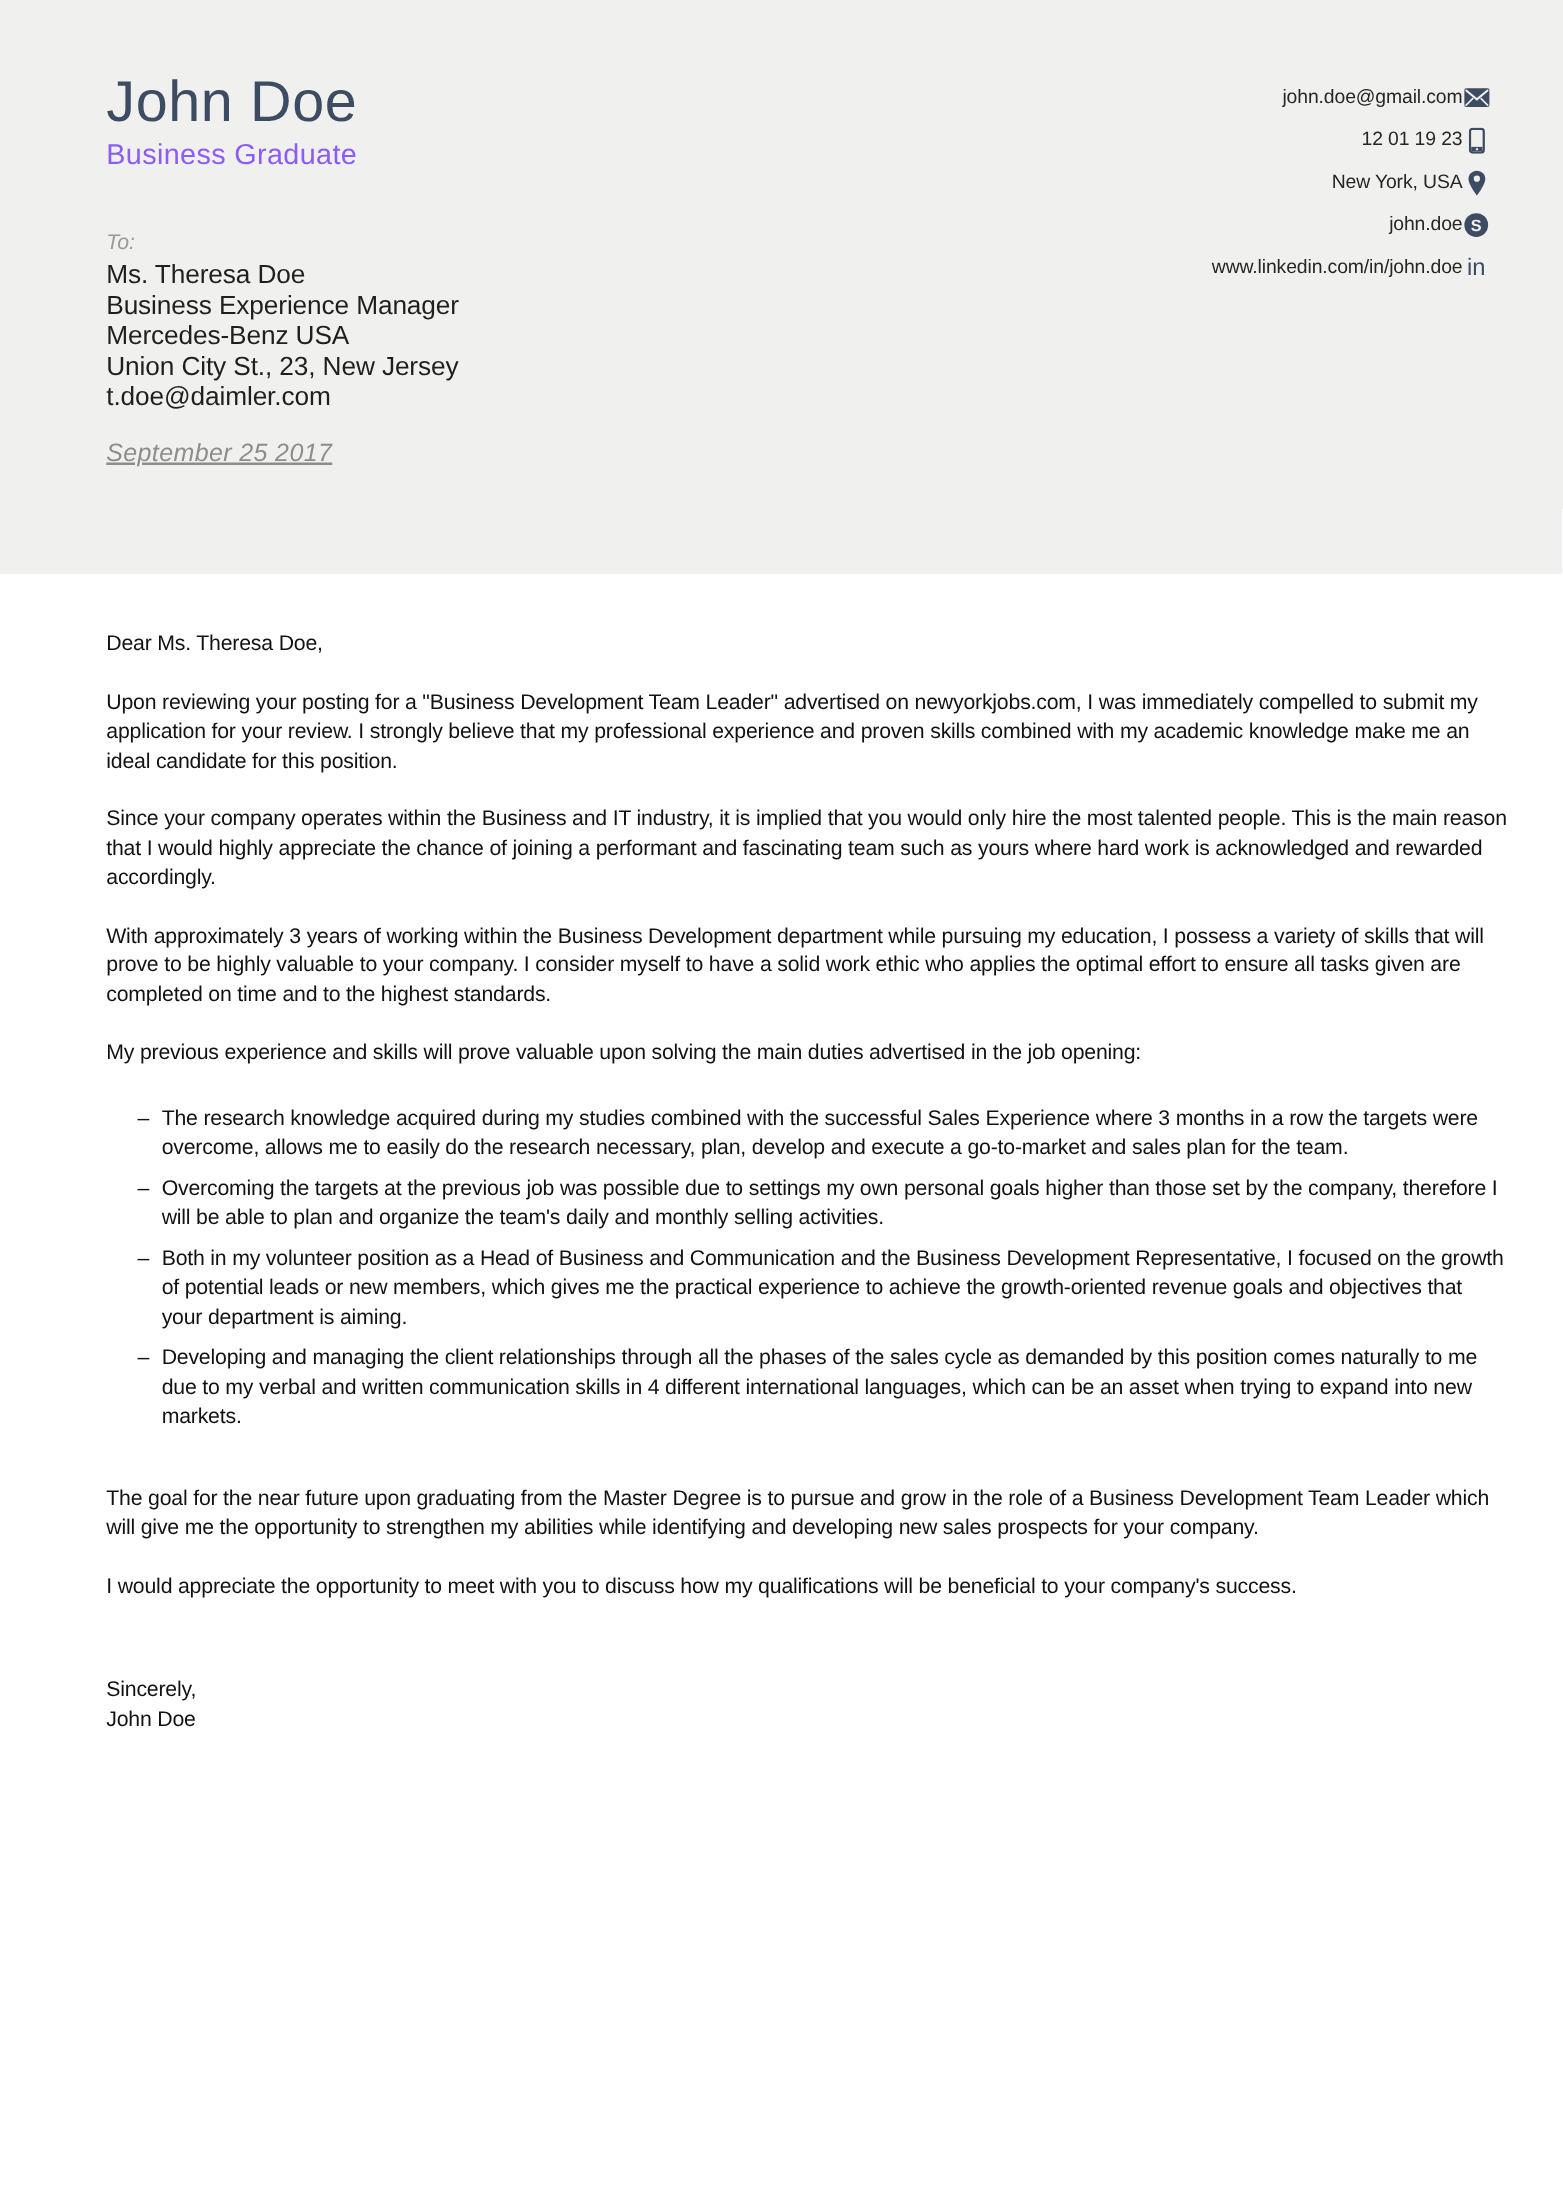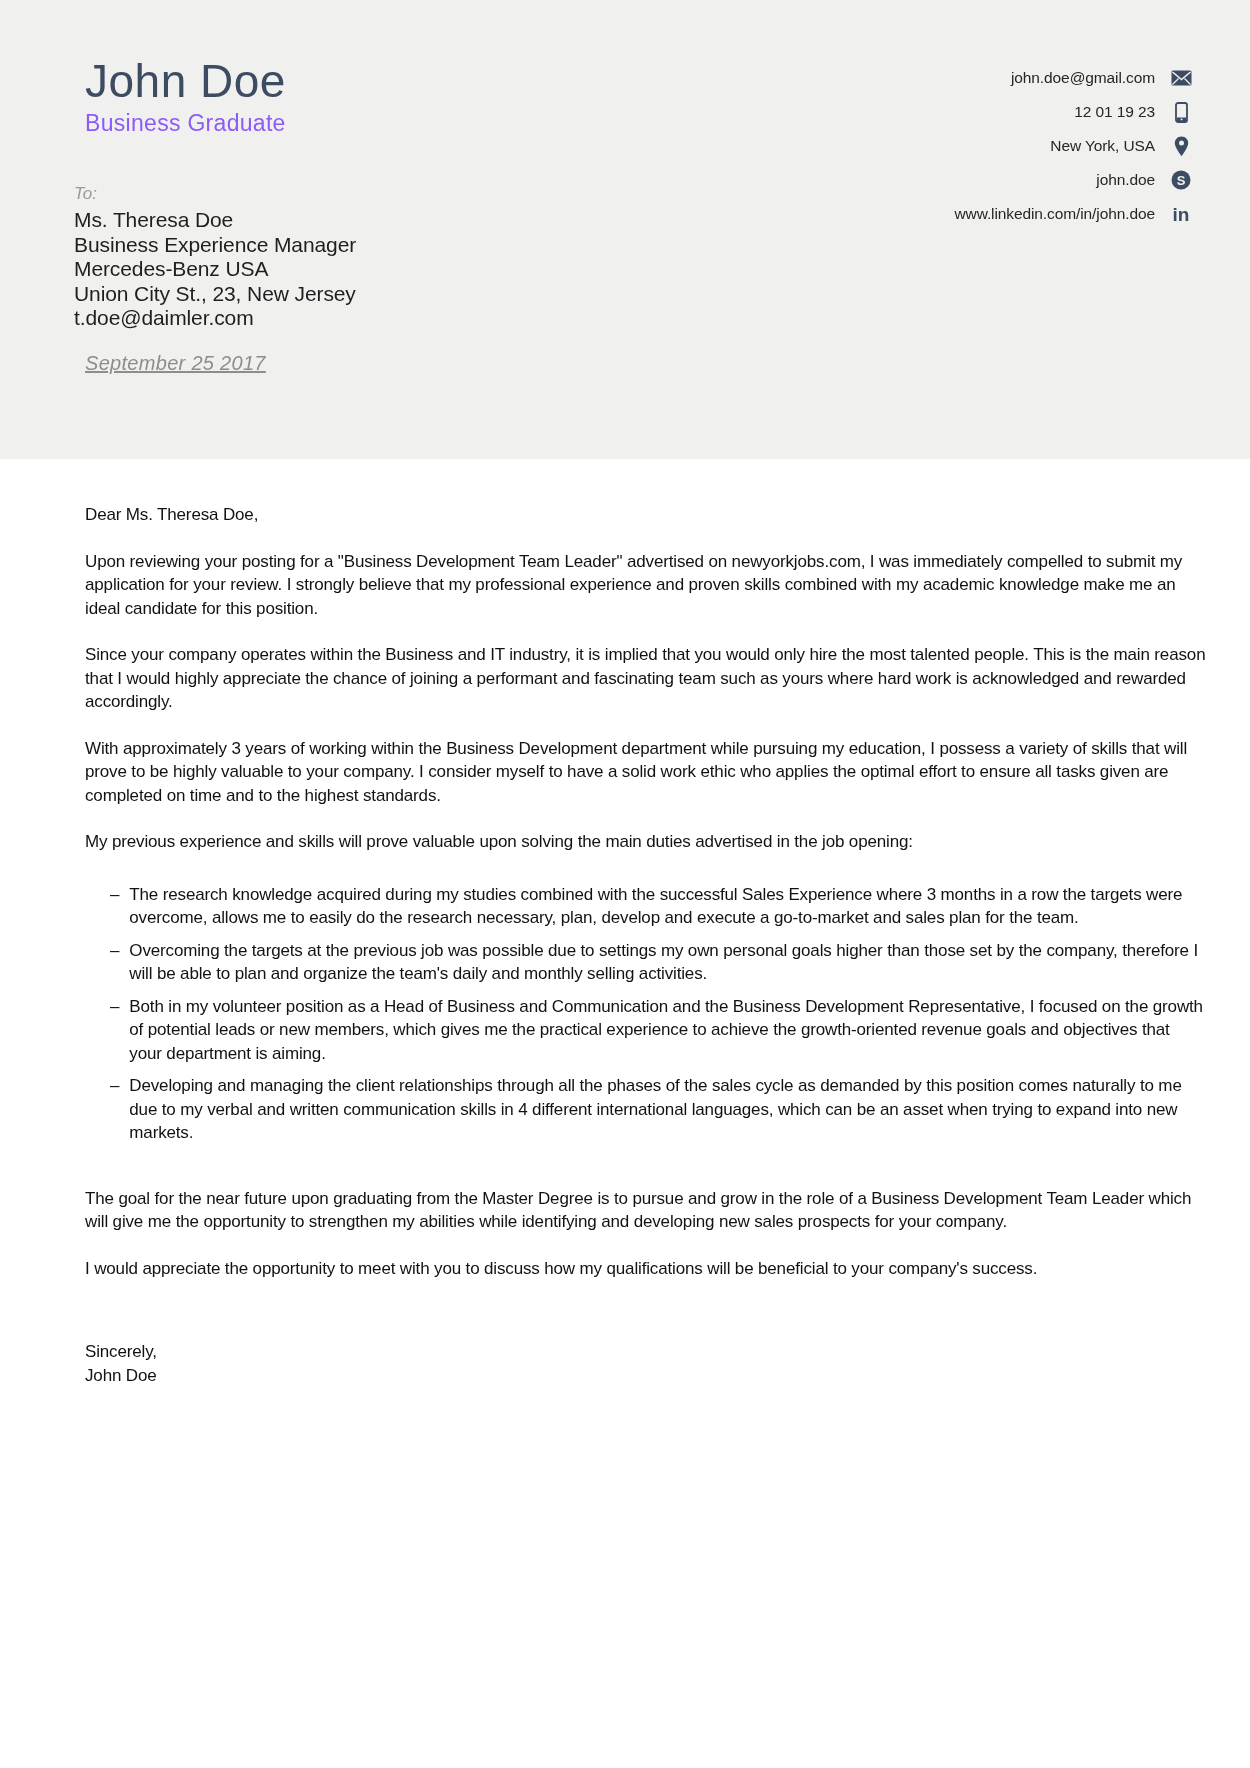--- a/index.html
+++ b/index.html
@@ -29,21 +29,21 @@
     letter-spacing: 0.5px;
     line-height: 1.1;
   }
   .person-role {
     font-size: 23px;
     color: #8b5cf6;
     margin-top: 3px;
     letter-spacing: 0.3px;
   }
 
-  .to-block { position: absolute; left: 74px; top: 184px; }
+  .to-block { position: absolute; left: 85px; top: 184px; }
   .to-label {
     font-style: italic;
     font-size: 17px;
     color: #9a9a9a;
     margin-bottom: 4px;
   }
   .recipient-line {
     font-size: 21px;
     line-height: 24.5px;
     color: #1f1f1f;
@@ -59,35 +59,34 @@
     color: #8d8d8d;
     letter-spacing: 0.3px;
     text-decoration: underline;
   }
 
   .contact-block { position: absolute; top: 68px; right: 58px; }
   .contact-row {
     display: flex;
     align-items: center;
     justify-content: flex-end;
-    gap: 15px;
     height: 20px;
     margin-bottom: 14px;
   }
   .contact-value {
     font-size: 15.5px;
     color: #262626;
     letter-spacing: -0.1px;
     white-space: nowrap;
   }
   .contact-icon { width: 22px; height: 20px; display: flex; align-items: center; justify-content: center; flex: 0 0 auto; }
   .contact-icon svg { display: block; }
   .linkedin-glyph {
     font-size: 19px;
-    font-weight: 700;
+    font-weight: 400;
     color: #3d4c62;
     line-height: 1;
     font-family: "Liberation Sans", sans-serif;
   }
 
   
   .letter-body {
     padding: 44px 36px 0 85px;
     font-size: 17px;
     line-height: 23.5px;

